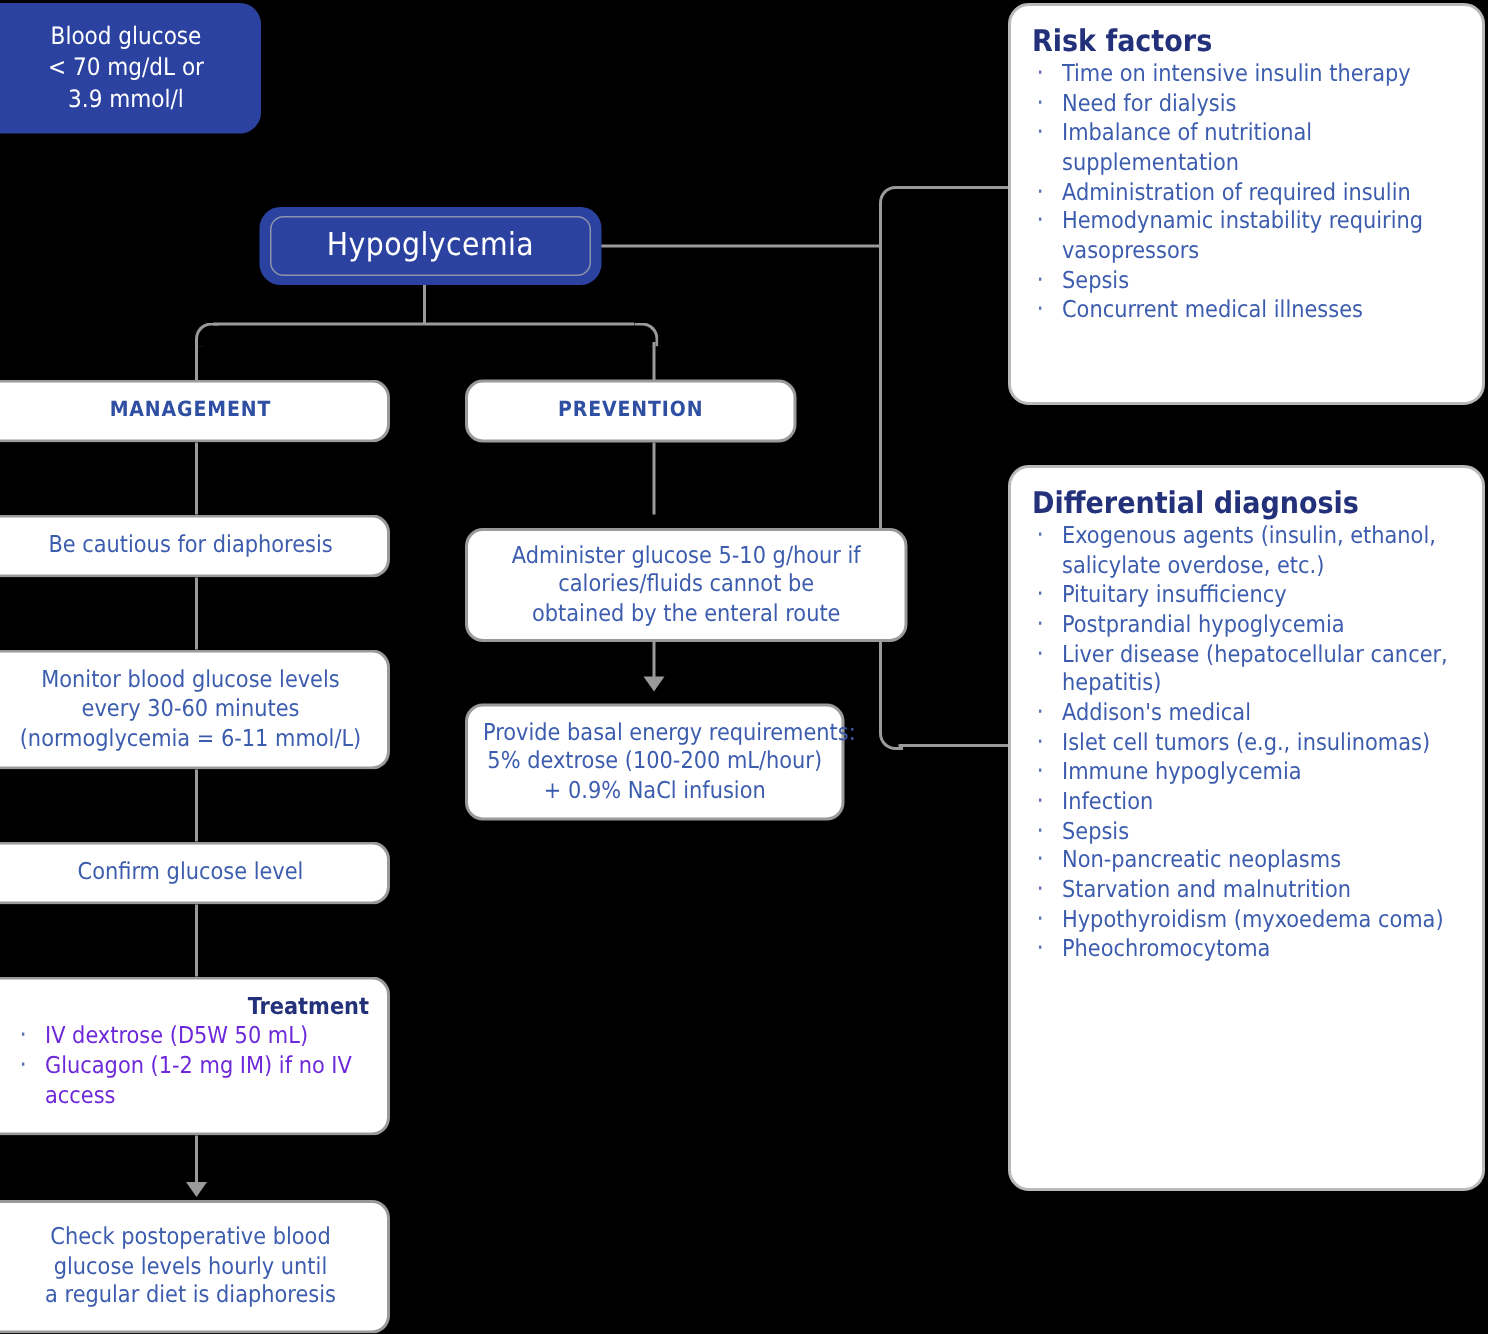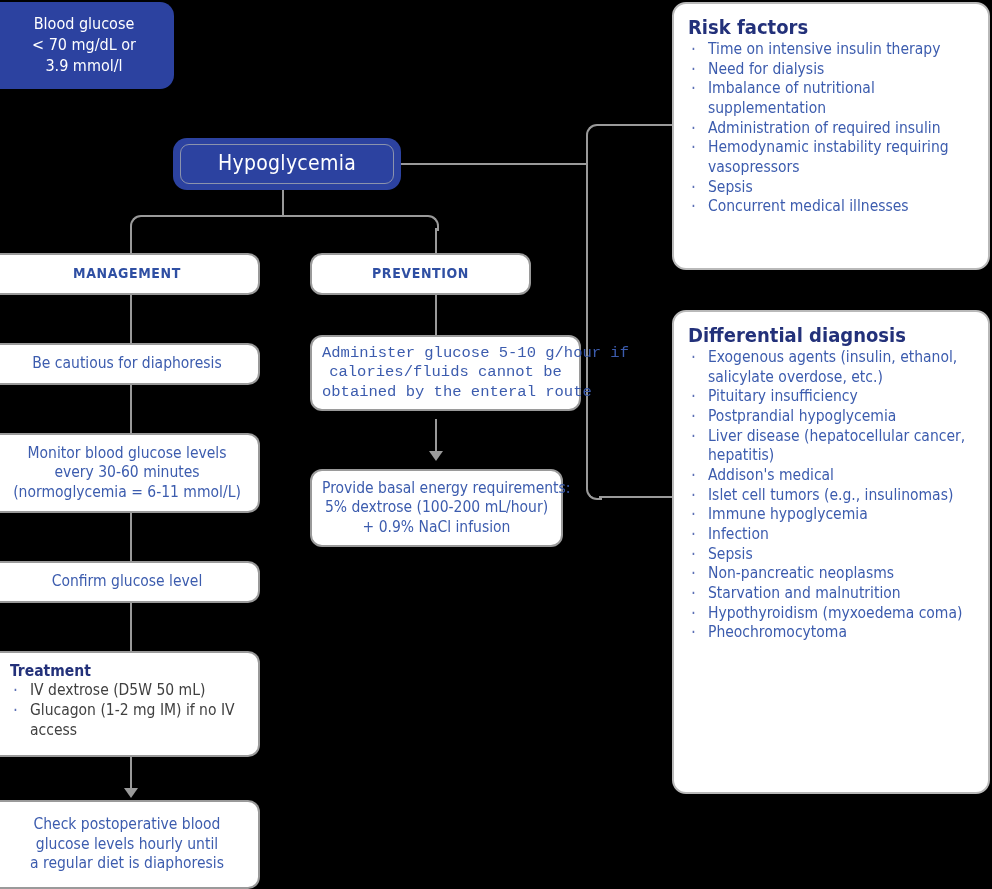--- a/index.html
+++ b/index.html
@@ -137,30 +137,31 @@
     text-align: left;
     justify-content: flex-start;
     align-items: flex-start;
     padding: 9px 12px 9px 14px;
   }
   .node .node-title {
     color: #23317a;
     font-weight: bold;
     font-size: 15.5px;
     line-height: 1.25;
+    text-align: right;
   }
   .node ul.node-list {
     margin: 0; padding: 0; list-style: none;
   }
   .node ul.node-list li {
     position: relative;
     padding-left: 20px;
     font-size: 15.5px;
     line-height: 1.27;
-    color: #404040;
+    color: #6d28d9;
   }
   .node ul.node-list li::before {
     content: "\00b7";
     position: absolute;
     left: 3px;
     top: -1px;
     font-size: 17px;
     color: #5b6fb5;
   }
 
@@ -287,21 +288,21 @@
   </div>
 
   <div class="node header-node" id="prevention-header" style="left:310px; top:253px; width:221px; height:42px;">
     <div class="txt">
       <div>PREVENTION</div>
     </div>
   </div>
 
   <div class="conn v" style="left:435px; top:295px; height:48px;"></div>
 
-  <div class="node" id="prevention-step-1" style="left:310px; top:335px; width:271px; height:76px;font-family:Liberation Mono, monospace;">
+  <div class="node" id="prevention-step-1" style="left:310px; top:352px; width:295px; height:76px;">
     <div class="txt">
       <div>Administer glucose 5-10 g/hour if</div>
       <div>calories/fluids cannot be</div>
       <div>obtained by the enteral route</div>
     </div>
   </div>
 
   <div class="conn v" style="left:435px; top:419px; height:35px;"></div>
   <div class="arrowhead" style="left:429px; top:451px;"></div>
 

